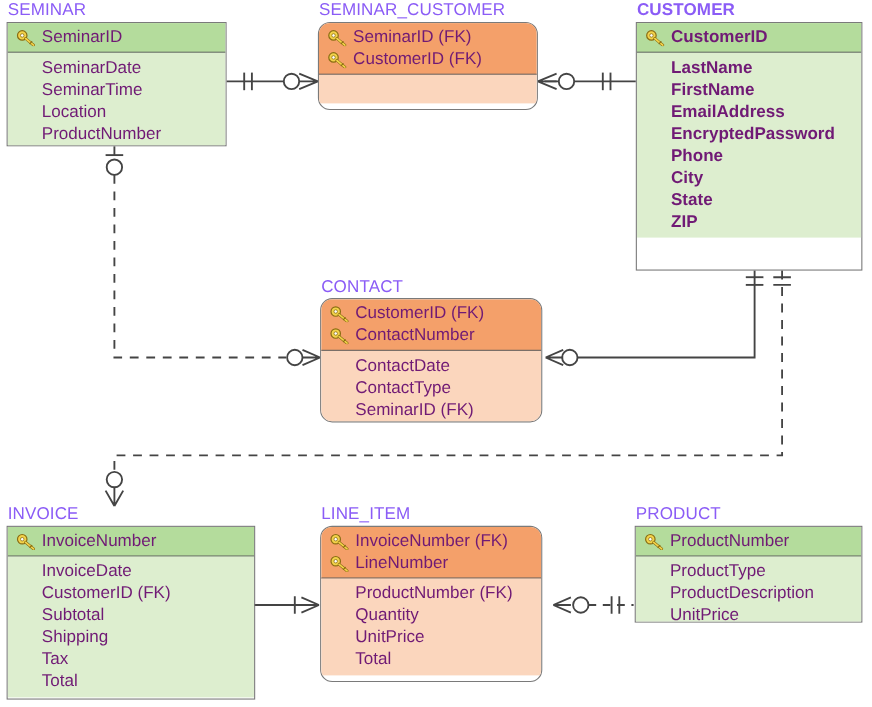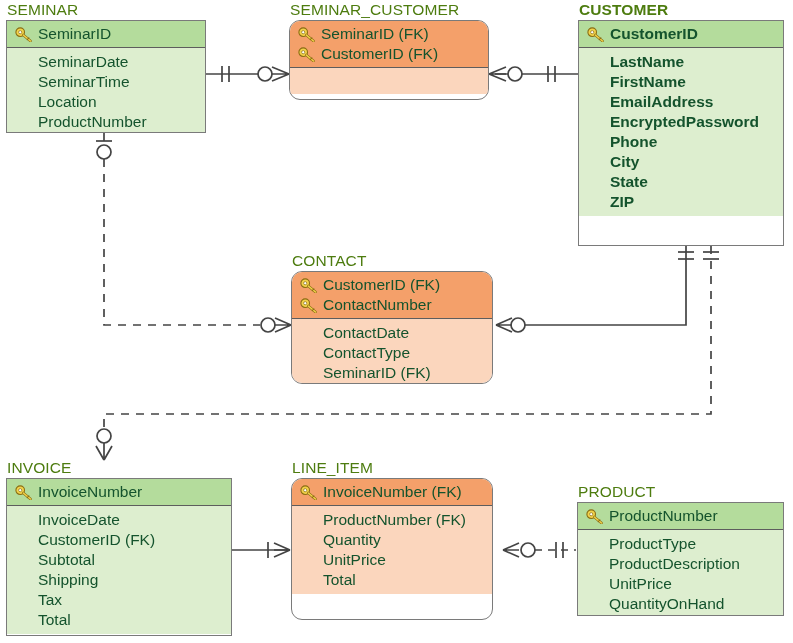--- a/index.html
+++ b/index.html
@@ -30,21 +30,21 @@
     position: absolute;
     box-sizing: border-box;
   }
   .ent-title {
     position: absolute;
     top: -19px;
     left: 1px;
     font-size: 15.5px;
     line-height: 17px;
     white-space: nowrap;
-    color: #4d7c0f;
+    color: #8b5cf6;
     letter-spacing: 0.1px;
   }
   .ent-box {
     position: relative;
     box-sizing: border-box;
     border: 1px solid #7a7a7a;
     overflow: hidden;
     width: 100%;
     height: 100%;
   }
@@ -67,21 +67,21 @@
   .orange .attr-area { background: #fbd6bd; }
 
   .row {
     display: flex;
     align-items: center;
     font-size: 15.5px;
     line-height: 20px;
     height: 20px;
     padding-left: 8px;
     white-space: nowrap;
-    color: #14532d;
+    color: #701a75;
   }
   .row.attr { padding-left: 31px; }
   .key-icon {
     width: 19px;
     height: 15px;
     margin-right: 4px;
     flex: 0 0 auto;
     display: block;
   }
   .lbl { display: inline-block; }
@@ -357,39 +357,49 @@
         <div class="row">
           <svg class="key-icon" viewBox="0 0 19 15">
             <circle cx="5.2" cy="5.2" r="4.3" fill="#f2d24a" stroke="#8a6d12" stroke-width="1.1"></circle>
             <circle cx="5.2" cy="5.2" r="1.6" fill="#ffffff" stroke="#8a6d12" stroke-width="0.7"></circle>
             <path d="M8.3 8 L15.5 14" stroke="#8a6d12" stroke-width="2.6" stroke-linecap="round" fill="none"></path>
             <path d="M8.3 8 L15.5 14" stroke="#f2d24a" stroke-width="1.5" stroke-linecap="round" fill="none"></path>
             <path d="M12.2 12.6 L13.9 10.9" stroke="#8a6d12" stroke-width="1.1" stroke-linecap="round"></path>
           </svg>
           <span class="lbl">InvoiceNumber (FK)</span>
         </div>
+        <div class="row">
+          <svg class="key-icon" viewBox="0 0 19 15">
+            <circle cx="5.2" cy="5.2" r="4.3" fill="#f2d24a" stroke="#8a6d12" stroke-width="1.1"></circle>
+            <circle cx="5.2" cy="5.2" r="1.6" fill="#ffffff" stroke="#8a6d12" stroke-width="0.7"></circle>
+            <path d="M8.3 8 L15.5 14" stroke="#8a6d12" stroke-width="2.6" stroke-linecap="round" fill="none"></path>
+            <path d="M8.3 8 L15.5 14" stroke="#f2d24a" stroke-width="1.5" stroke-linecap="round" fill="none"></path>
+            <path d="M12.2 12.6 L13.9 10.9" stroke="#8a6d12" stroke-width="1.1" stroke-linecap="round"></path>
+          </svg>
+          <span class="lbl">LineNumber</span>
+        </div>
       </div>
       <div class="attr-area">
         <div class="row attr">
             <span class="lbl">ProductNumber (FK)</span>
           </div>
         <div class="row attr">
             <span class="lbl">Quantity</span>
           </div>
         <div class="row attr">
             <span class="lbl">UnitPrice</span>
           </div>
         <div class="row attr">
             <span class="lbl">Total</span>
           </div>
       </div>
     </div>
   </div>
 
-  <div class="entity green" style="left:577px; top:502px; width:207px; height:114px;">
+  <div class="entity green" style="left:577px; top:478px; width:207px; height:88px;">
     <div class="ent-title">PRODUCT</div>
     <div class="ent-box">
       <div class="pk-area">
         <div class="row">
           <svg class="key-icon" viewBox="0 0 19 15">
             <circle cx="5.2" cy="5.2" r="4.3" fill="#f2d24a" stroke="#8a6d12" stroke-width="1.1"></circle>
             <circle cx="5.2" cy="5.2" r="1.6" fill="#ffffff" stroke="#8a6d12" stroke-width="0.7"></circle>
             <path d="M8.3 8 L15.5 14" stroke="#8a6d12" stroke-width="2.6" stroke-linecap="round" fill="none"></path>
             <path d="M8.3 8 L15.5 14" stroke="#f2d24a" stroke-width="1.5" stroke-linecap="round" fill="none"></path>
             <path d="M12.2 12.6 L13.9 10.9" stroke="#8a6d12" stroke-width="1.1" stroke-linecap="round"></path>

